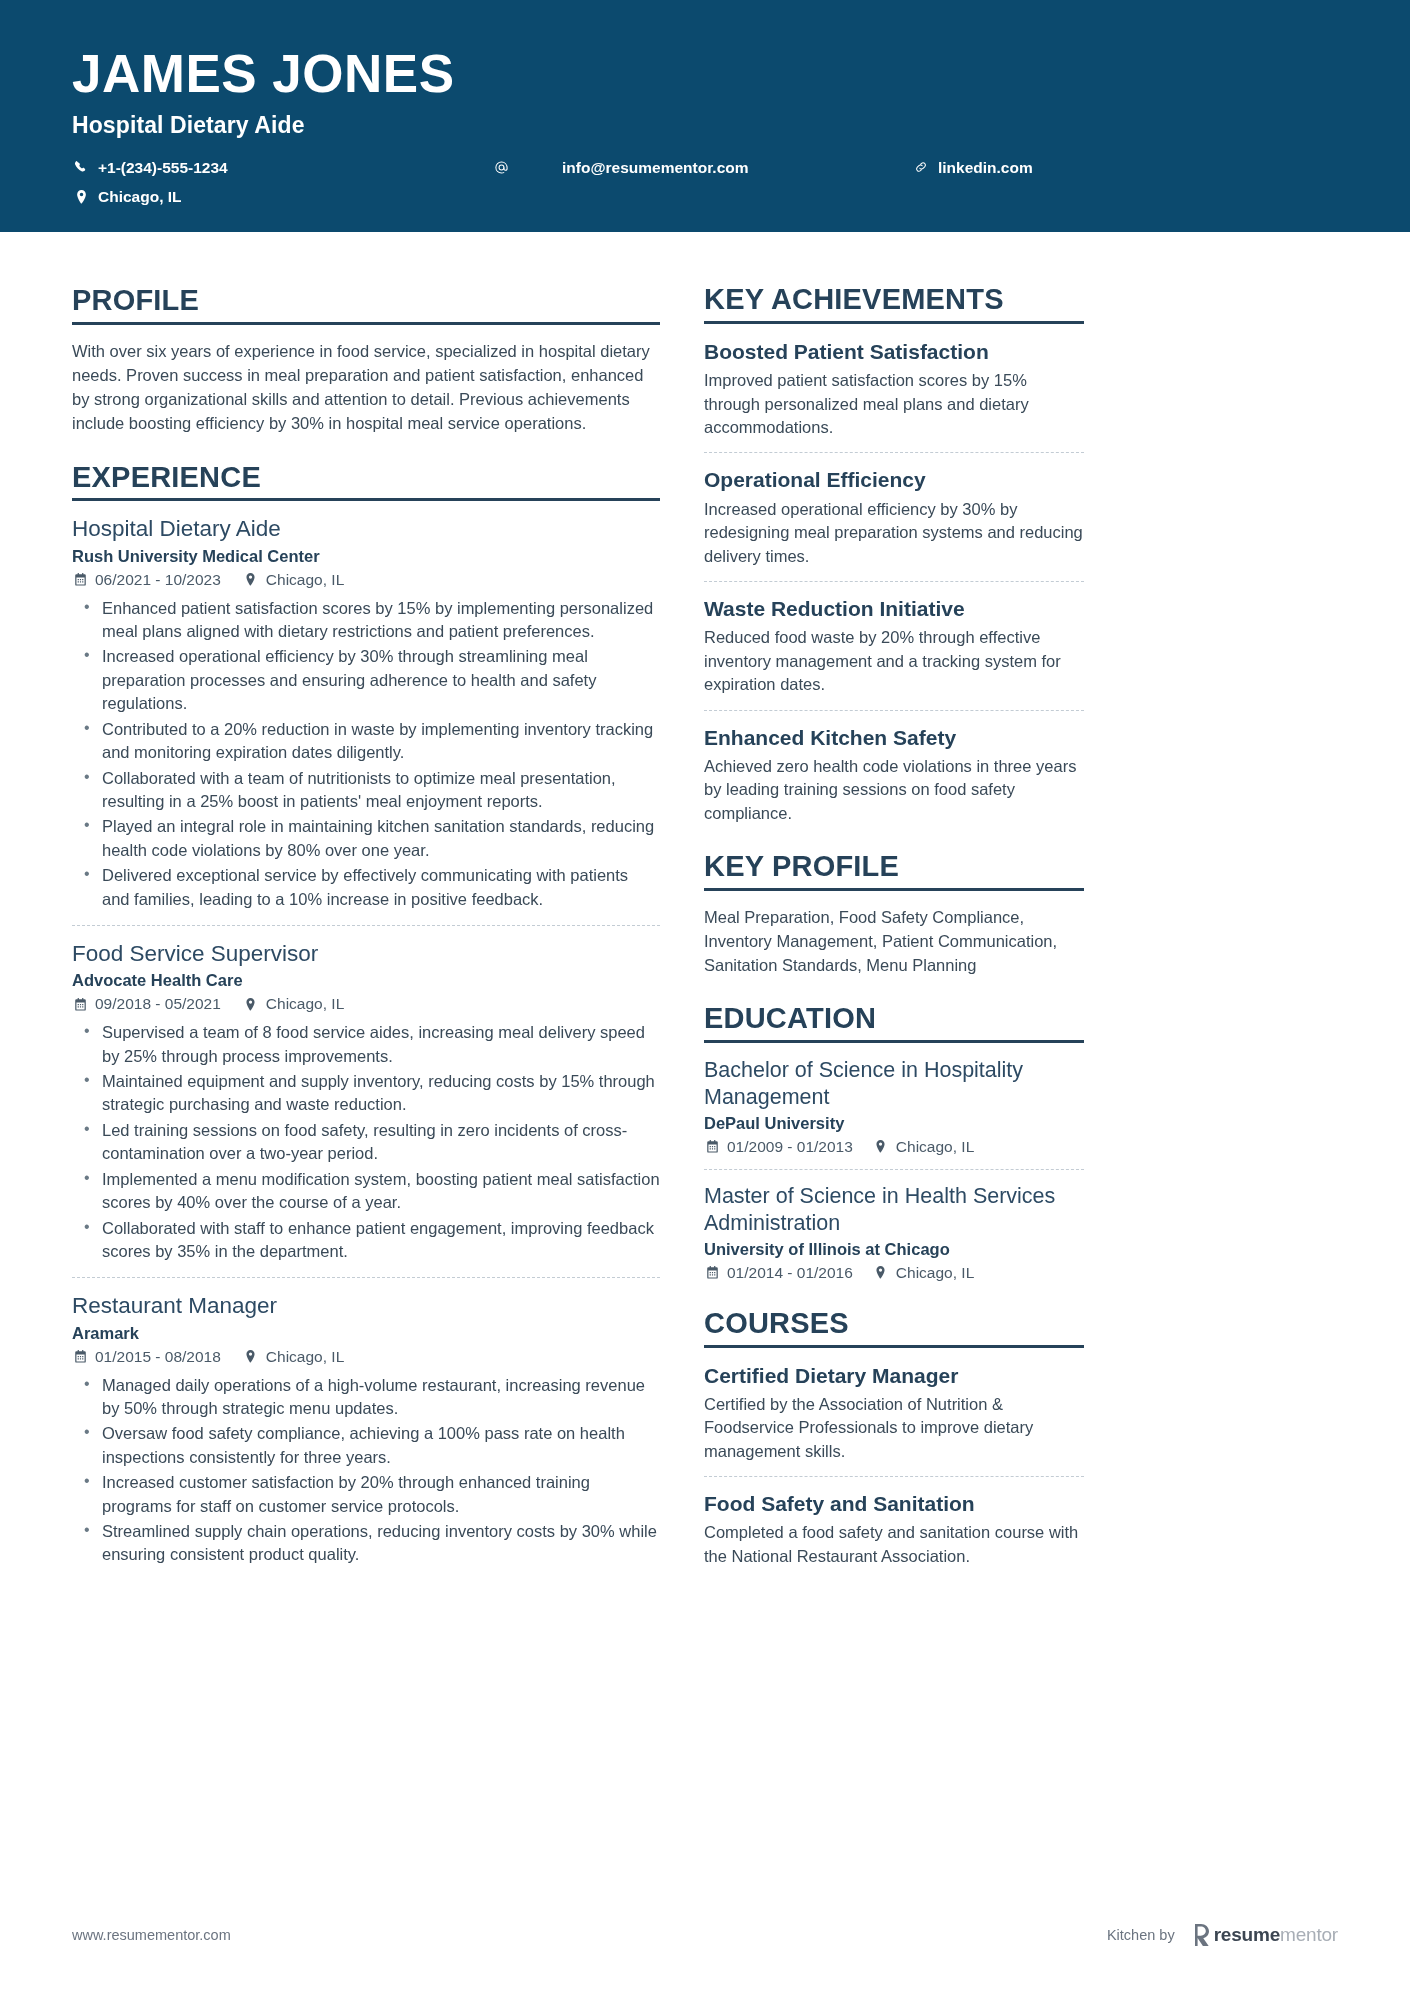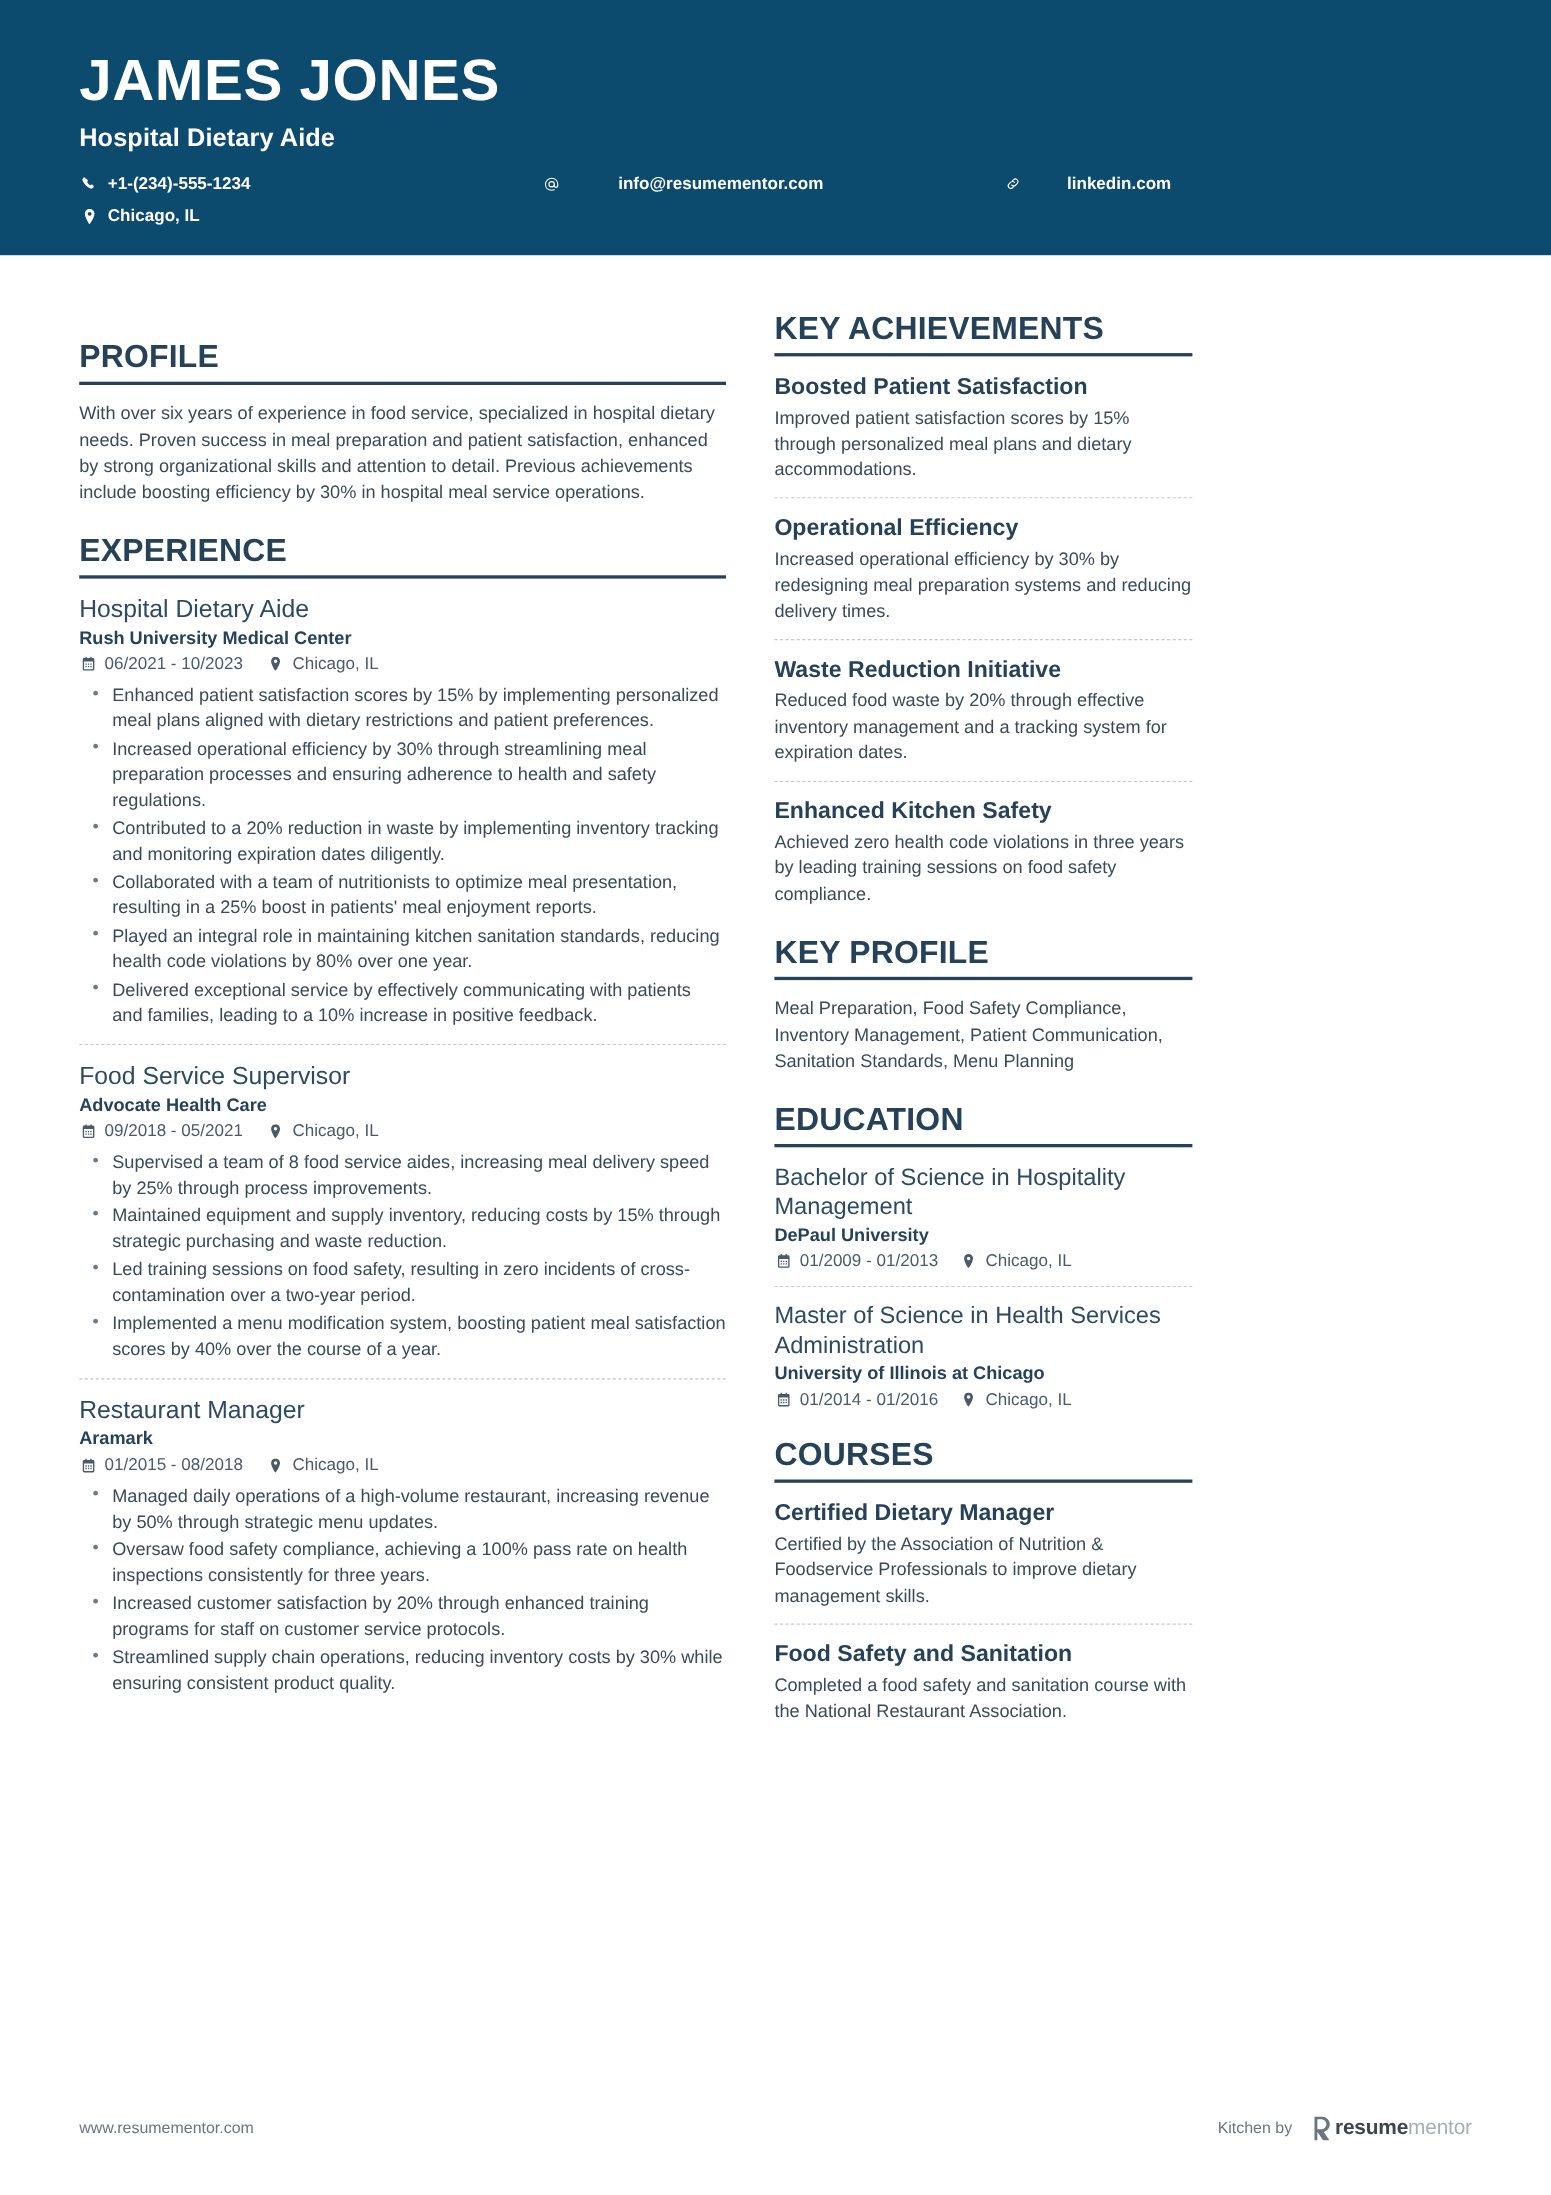--- a/index.html
+++ b/index.html
@@ -51,21 +51,21 @@
     display: flex;
     align-items: center;
     font-size: 15.5px;
     font-weight: 700;
     color: #ffffff;
     line-height: 1.9;
     white-space: nowrap;
   }
   .ci-phone   { width: 420px; }
   .ci-email   { width: 420px; gap: 44px; }
-  .ci-link    { width: 160px; gap: 32px; }
+  .ci-link    { width: 160px; }
   .ci-loc     { width: 420px; }
   .contact-item .ic {
     display: inline-flex;
     align-items: center;
     justify-content: center;
     width: 18px;
     margin-right: 8px;
     flex: none;
   }
   .contact-item .ic svg { display:block; }
@@ -372,20 +372,21 @@
                   </svg>
               </span>
               <span>Chicago, IL</span>
             </span>
           </div>
           <ul class="bullets">
             <li>Supervised a team of 8 food service aides, increasing meal delivery speed by 25% through process improvements.</li>
             <li>Maintained equipment and supply inventory, reducing costs by 15% through strategic purchasing and waste reduction.</li>
             <li>Led training sessions on food safety, resulting in zero incidents of cross-contamination over a two-year period.</li>
             <li>Implemented a menu modification system, boosting patient meal satisfaction scores by 40% over the course of a year.</li>
+            <li>Collaborated with staff to enhance patient engagement, improving feedback scores by 35% in the department.</li>
           </ul>
         </div>
 
         <div class="job-sep"></div>
 
         <div class="job">
           <div class="job-title">Restaurant Manager</div>
           <div class="job-company">Aramark</div>
           <div class="job-meta">
             <span class="meta-piece">

